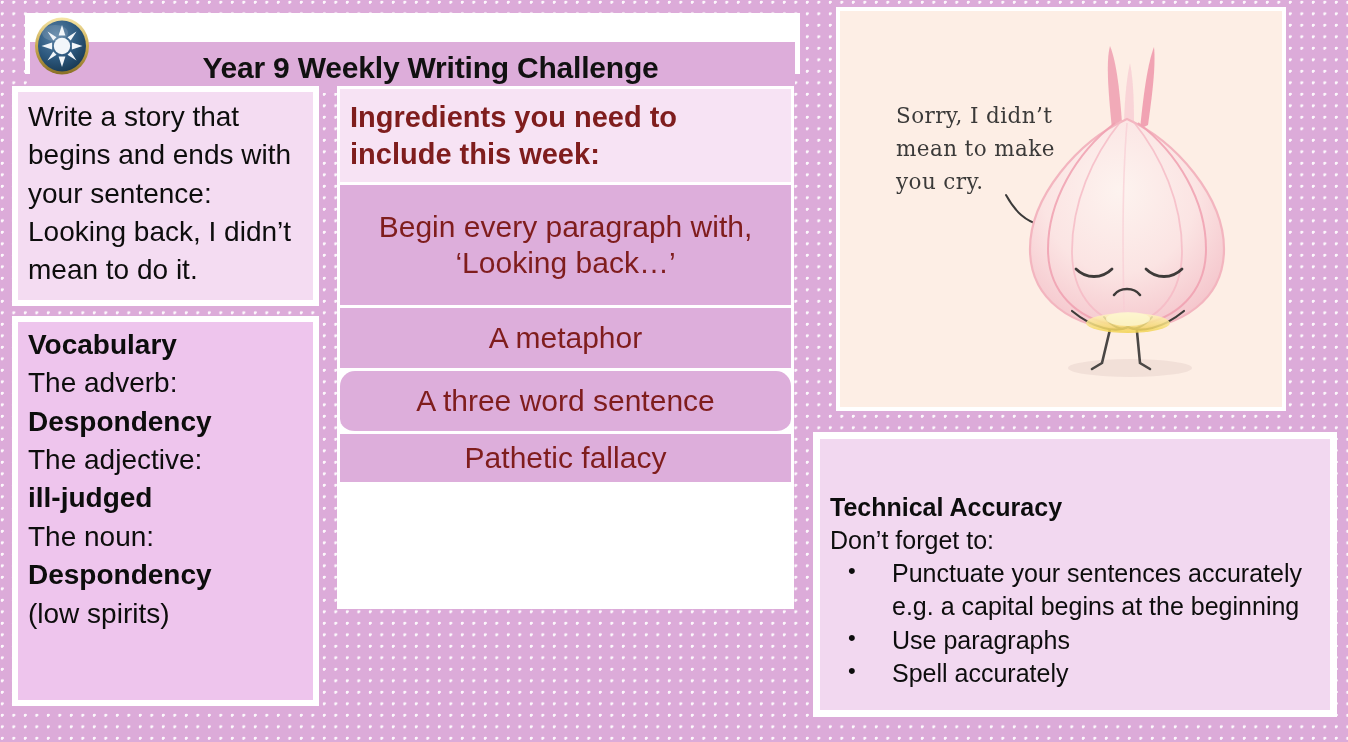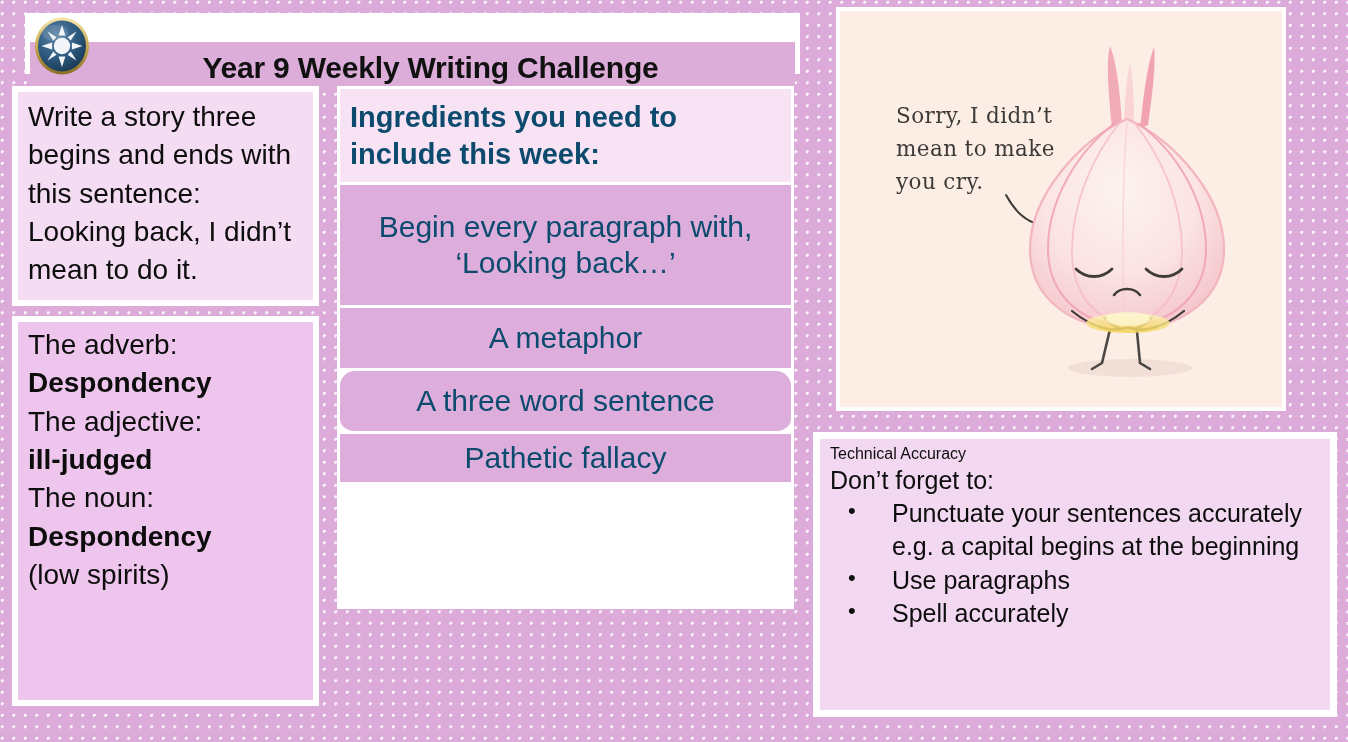--- a/index.html
+++ b/index.html
@@ -116,21 +116,21 @@
     display: flex;
     flex-direction: column;
   }
   .tbl-row {
     box-sizing: border-box;
     border-bottom: 3px solid #ffffff;
     display: flex;
     align-items: center;
     justify-content: center;
     text-align: center;
-    color: #0c4a6e;
+    color: #7f1d1d;
   }
   .tbl-row:last-child { border-bottom: none; }
   #tbl-header {
     background: #f7e3f4;
     height: 96px;
     justify-content: flex-start;
     text-align: left;
     padding: 0 10px;
     font-weight: bold;
     font-size: 29px;
@@ -174,24 +174,25 @@
     top: 432px;
     width: 524px;
     height: 285px;
     padding: 7px;
   }
   #tech-box .fill {
     background: #f2d8f0;
     padding: 4px 10px 4px 10px;
   }
   #tech-title {
-    font-weight: normal;
-    font-size: 16px;
+    font-weight: bold;
+    font-size: 25px;
     line-height: 1.32;
     color: #0d0d0d;
+    margin-top: 48px;
   }
   #tech-subtitle {
     font-size: 25px;
     line-height: 1.32;
     color: #0d0d0d;
   }
   #tech-bullets {
     list-style: none;
     margin: 0;
     padding: 0;
@@ -247,27 +248,28 @@
       <path d="M49.5 30 L38.9 26.6 L38.9 33.4 Z"></path>
       <path d="M14.5 15.5 L23.5 21.3 L20.3 24.5 Z"></path>
       <path d="M43.5 44.5 L34.5 38.7 L37.7 35.5 Z"></path>
       <path d="M43.5 15.5 L37.7 24.5 L34.5 21.3 Z"></path>
       <path d="M14.5 44.5 L20.3 35.5 L23.5 38.7 Z"></path>
     </g>
   </svg>
 
   <div class="panel" id="prompt-box">
     <div class="fill">
-      <div id="prompt-text">Write a story three begins and ends with this sentence: Looking back, I didn’t mean to do it.</div>
+      <div id="prompt-text">Write a story that begins and ends with your sentence: Looking back, I didn’t mean to do it.</div>
     </div>
   </div>
 
   <div class="panel" id="vocab-box">
     <div class="fill">
       <div id="vocab-list">
+        <div class="b">Vocabulary</div>
         <div>The adverb:</div>
         <div class="b">Despondency</div>
         <div>The adjective:</div>
         <div class="b">ill-judged</div>
         <div>The noun:</div>
         <div class="b">Despondency</div>
         <div>(low spirits)</div>
       </div>
     </div>
   </div>

